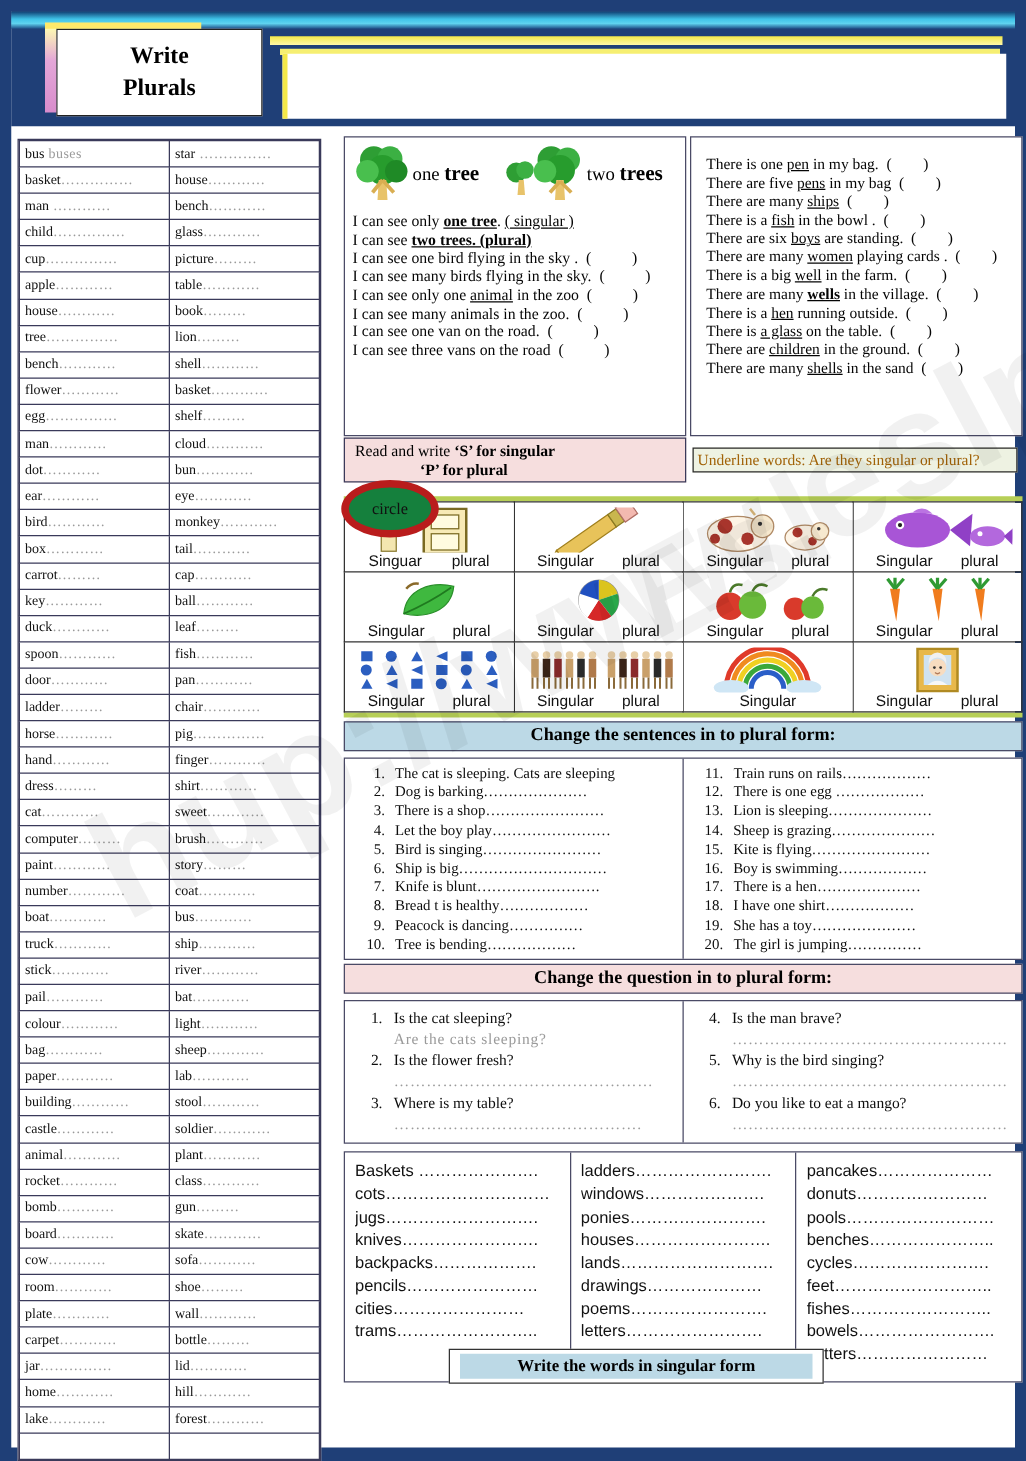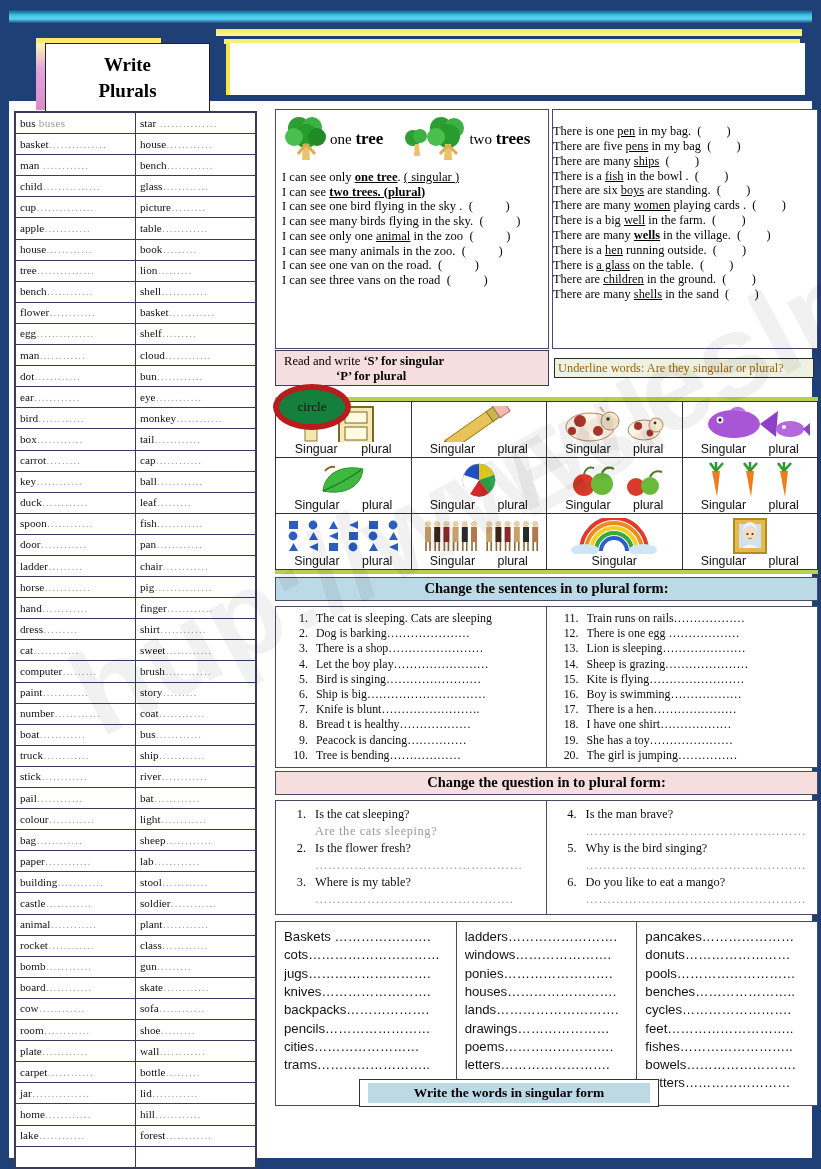--- a/index.html
+++ b/index.html
@@ -34,21 +34,20 @@
     position: absolute;
     left: 0; top: 0; width: 803px; height: 14px;
     background: linear-gradient(#0f3a6e 0%, #3fc3e8 45%, #5fd2ef 70%, #1f4d86 100%);
   }
   .title-plate {
     position: absolute;
     left: 36px; top: 14px;
     width: 163px; height: 68px;
     background: #ffffff;
     border: 1px solid #222;
-    margin-top: 20px;
   }
   .title-plate .pinkbar {
     position: absolute; left: -10px; top: -3px;
     width: 9px; height: 69px;
     background: linear-gradient(#ffffb0, #e4a6d8 40%, #d88ccc 100%);
   }
   .title-plate .yellowtop {
     position: absolute; left: -10px; top: -6px;
     width: 125px; height: 5px;
     background: #ffe96a;
@@ -157,21 +156,21 @@
   }
   .sentlist div { white-space: nowrap; }
   .sentlist u { text-decoration: underline; }
   .paren { letter-spacing: 4px; }
   .there-box {
     position: absolute; left: 277px; top: 0;
     width: 266px; height: 240px;
     border: 1px solid #4a4a66;
     background: #fff;
     box-sizing: border-box;
-    padding: 14px 0 0 0;
+    padding: 14px 0 0 12px;
   }
   .there-box .line {
     font-size: 12.4px;
     line-height: 14.85px;
     white-space: nowrap;
     color: #050505;
   }
   
   .row-instr { position: relative; height: 46px; margin-top: 1px; }
   .pink-instr {

